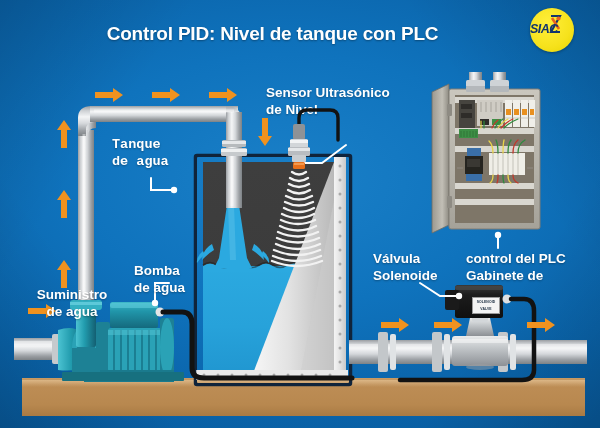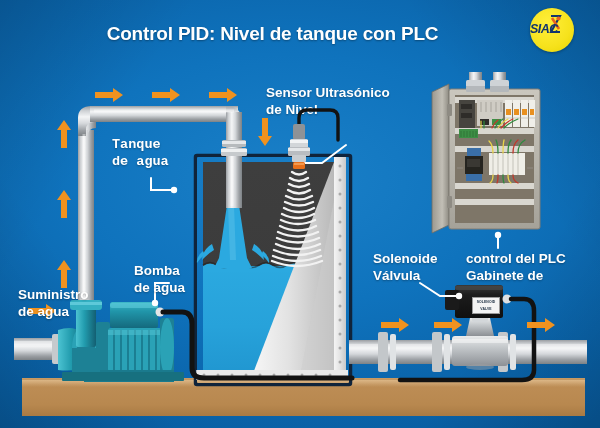--- a/index.html
+++ b/index.html
@@ -554,43 +554,43 @@
 
   <div class="logo">
     <svg class="logo-mark" viewBox="0 0 13 18">
       <path d="M2,1 L11,1 L2,17 L11,17" fill="none" stroke="#12356e" stroke-width="2.1"></path>
       <path d="M3,3 L10,14" fill="none" stroke="#e8631f" stroke-width="2.6"></path>
       <circle cx="9.5" cy="3.5" r="2.1" fill="#e8631f"></circle>
     </svg>
     <div class="logo-txt">SIAC</div>
   </div>
 
-  <div class="lbl" style="left:16px; top:286px; width:140px; text-align:left; padding-left:2px;">
+  <div class="lbl" style="left:0px; top:286px; width:140px; text-align:center; padding-left:2px;">
     <div>Suministro</div>
     <div>de agua</div>
   </div>
 
   <div class="lbl c" style="left:112px; top:136px; width:78px;font-family:Liberation Mono, monospace;">
     <div>Tanque</div>
     <div>de agua</div>
   </div>
 
   <div class="lbl c" style="left:134px; top:262px; width:80px;">
     <div>Bomba</div>
     <div>de agua</div>
   </div>
 
   <div class="lbl c" style="left:266px; top:84px; width:162px;">
     <div>Sensor Ultrasónico</div>
     <div>de Nivel</div>
   </div>
 
   <div class="lbl c" style="left:373px; top:250px; width:86px;">
+    <div>Válvula</div>
     <div>Solenoide</div>
-    <div>Válvula</div>
   </div>
 
   <div class="lbl c" style="left:466px; top:250px; width:130px;">
     <div>control del PLC</div>
     <div>Gabinete de</div>
   </div>
 
   <div class="sol-plate">
     <span>SOLENOID</span>
     <span>VALVE</span>

